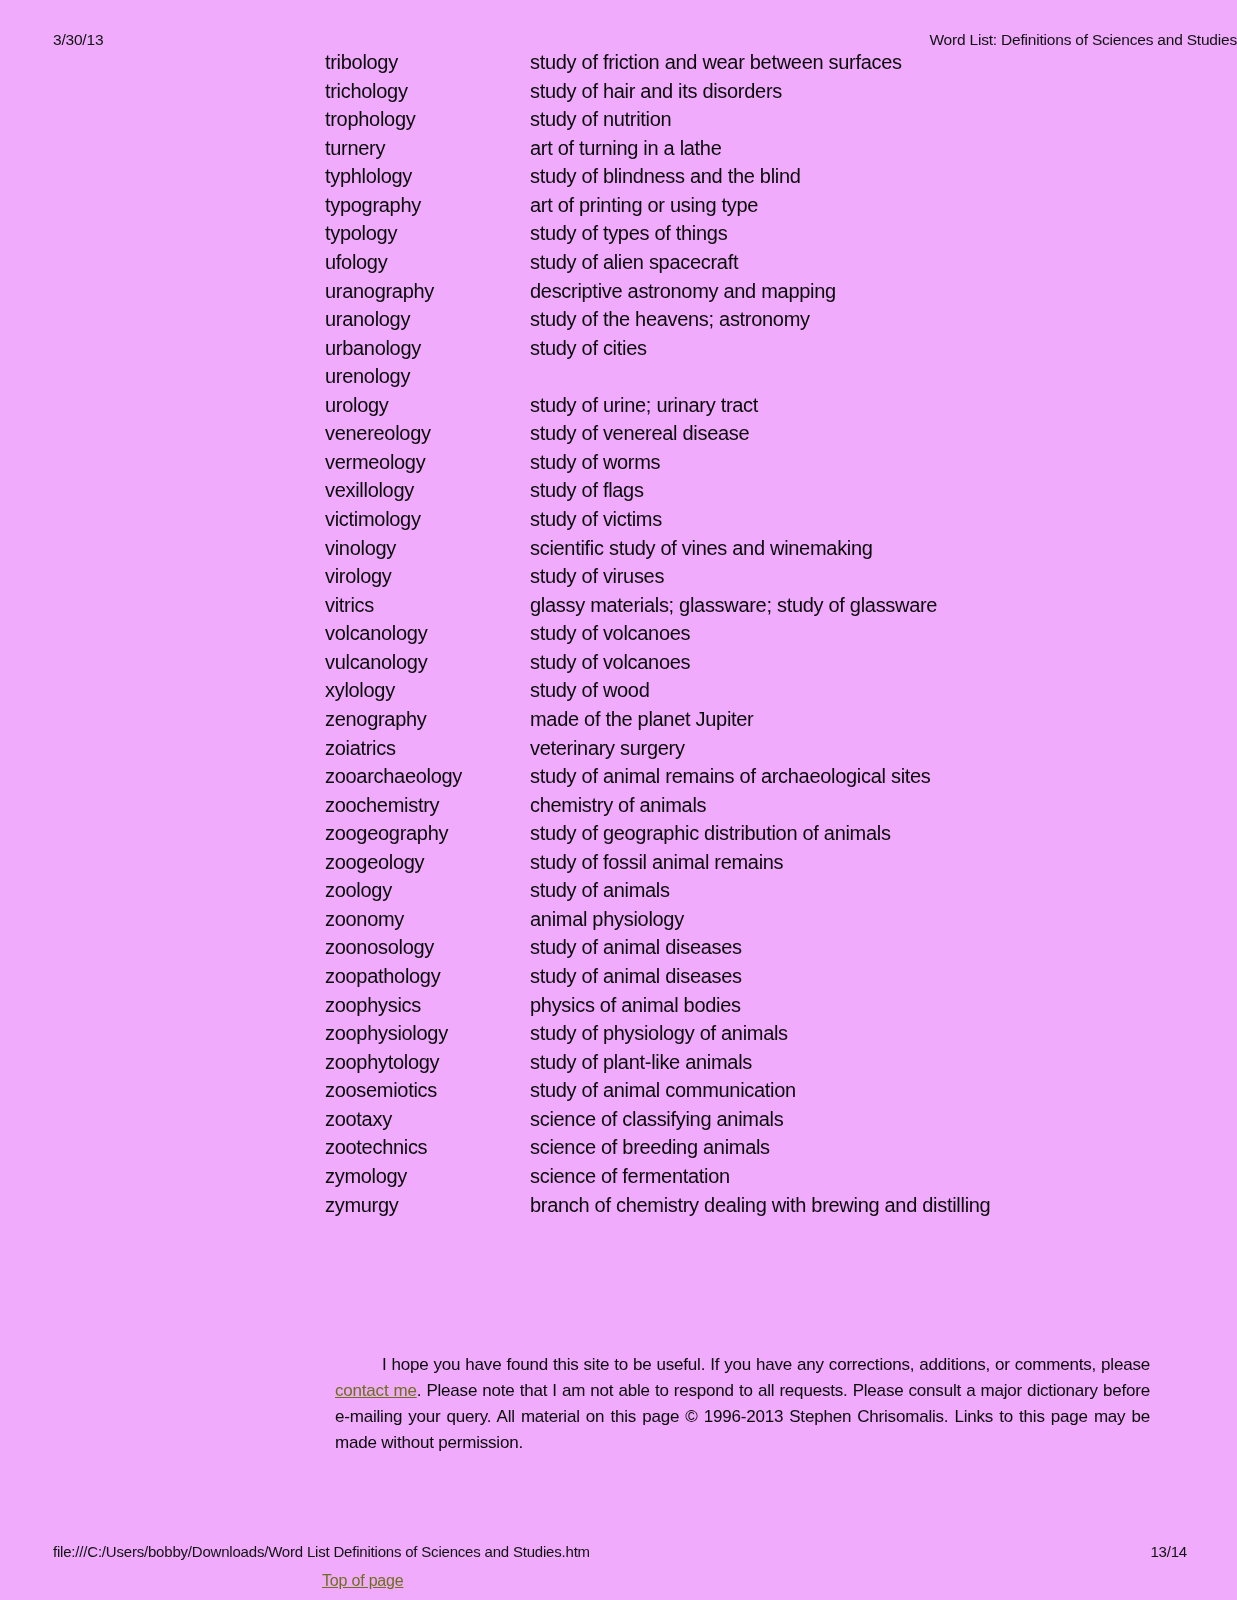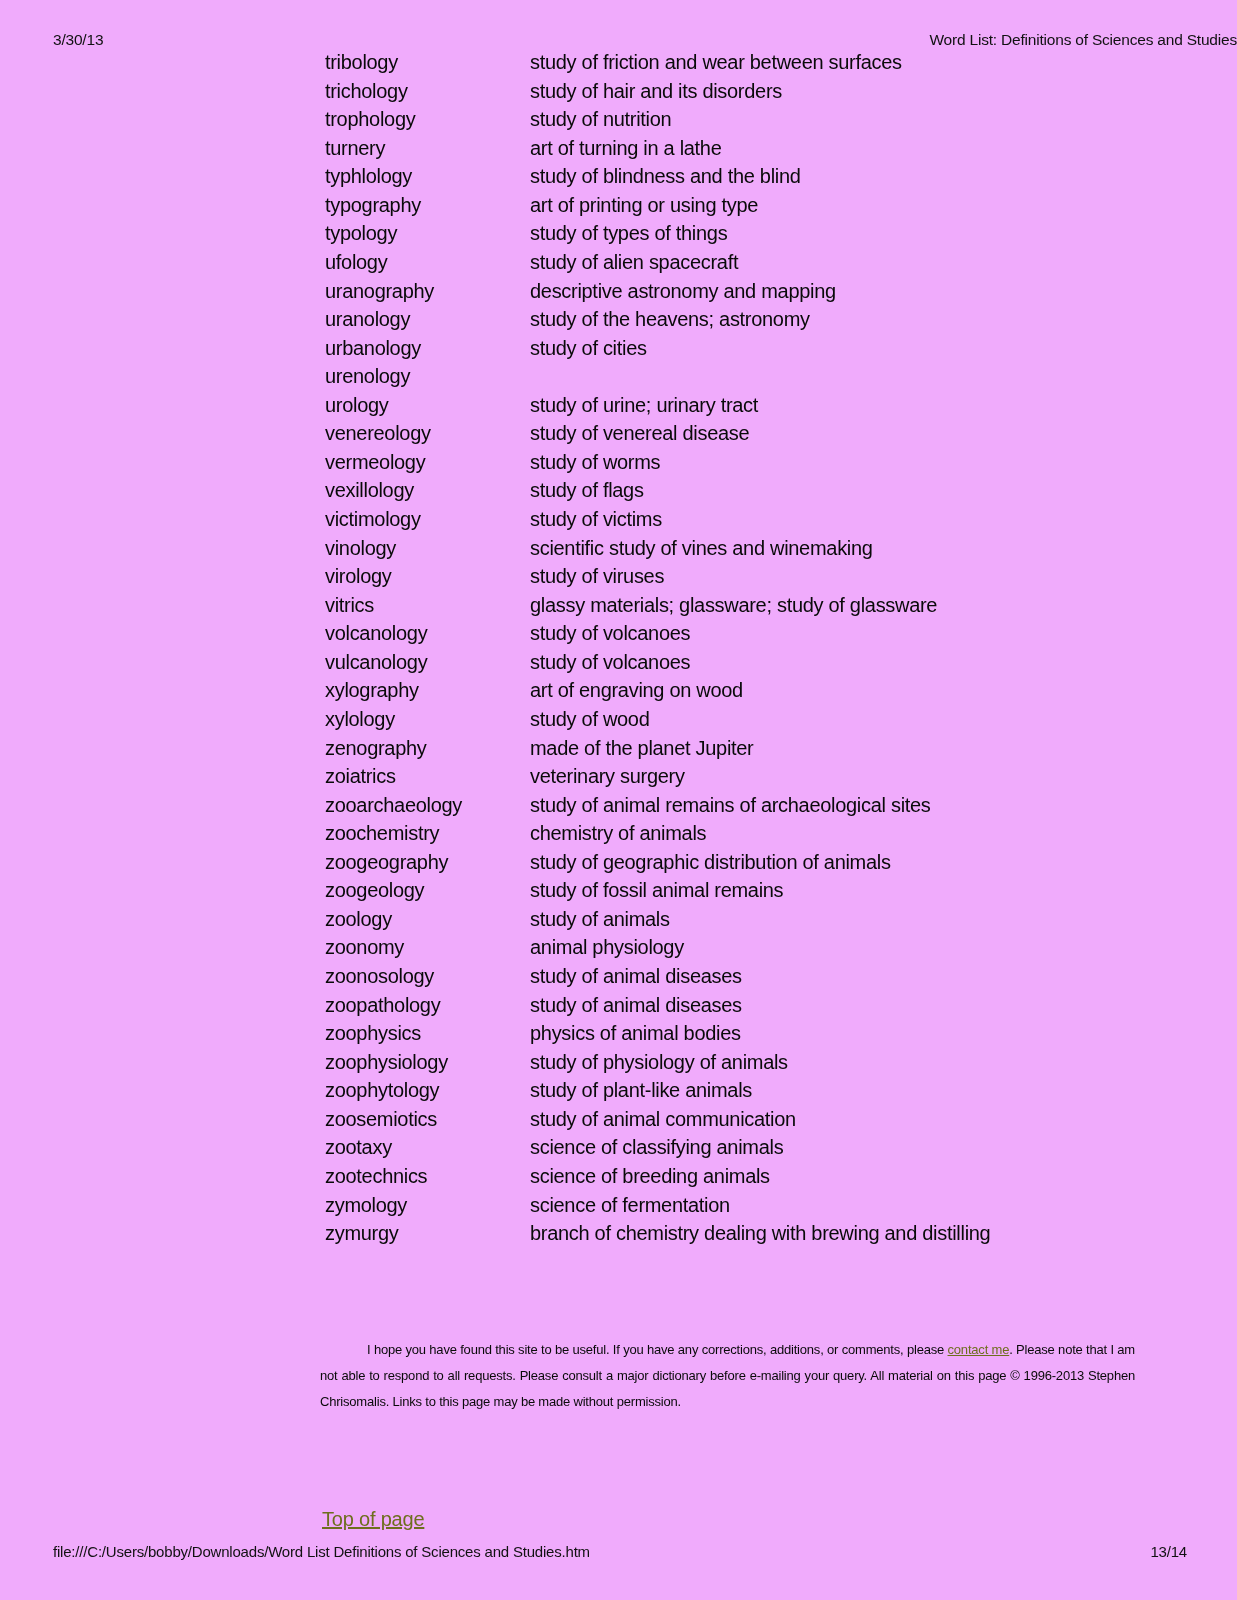--- a/index.html
+++ b/index.html
@@ -57,37 +57,37 @@
   }
   .word-list .def {
     flex: 1 1 auto;
   }
   
   .closing {
     position: absolute;
     top: 1337px;
     left: 320px;
     width: 815px;
-    margin: 0;
-    font-size: 13px;
+    margin: 15px;
+    font-size: 17px;
     letter-spacing: -0.2px;
     line-height: 26px;
     text-align: justify;
     text-indent: 47px;
   }
   a.link {
     color: #6e6e1e;
     text-decoration: underline;
     cursor: pointer;
   }
   .top-link {
     position: absolute;
-    top: 1508px;
+    top: 1572px;
     left: 322px;
-    font-size: 20px;
+    font-size: 16px;
     letter-spacing: -0.2px;
     white-space: nowrap;
   }
   
   .footer {
     position: absolute;
     top: 1543px;
     left: 53px;
     right: 50px;
     font-size: 15px;
@@ -199,24 +199,20 @@
       </div>
       <div class="row">
         <span class="term">volcanology</span>
         <span class="def">study of volcanoes</span>
       </div>
       <div class="row">
         <span class="term">vulcanology</span>
         <span class="def">study of volcanoes</span>
       </div>
       <div class="row">
-        <span class="term">xylography</span>
-        <span class="def">art of engraving on wood</span>
-      </div>
-      <div class="row">
         <span class="term">xylology</span>
         <span class="def">study of wood</span>
       </div>
       <div class="row">
         <span class="term">zenography</span>
         <span class="def">made of the planet Jupiter</span>
       </div>
       <div class="row">
         <span class="term">zoiatrics</span>
         <span class="def">veterinary surgery</span>

